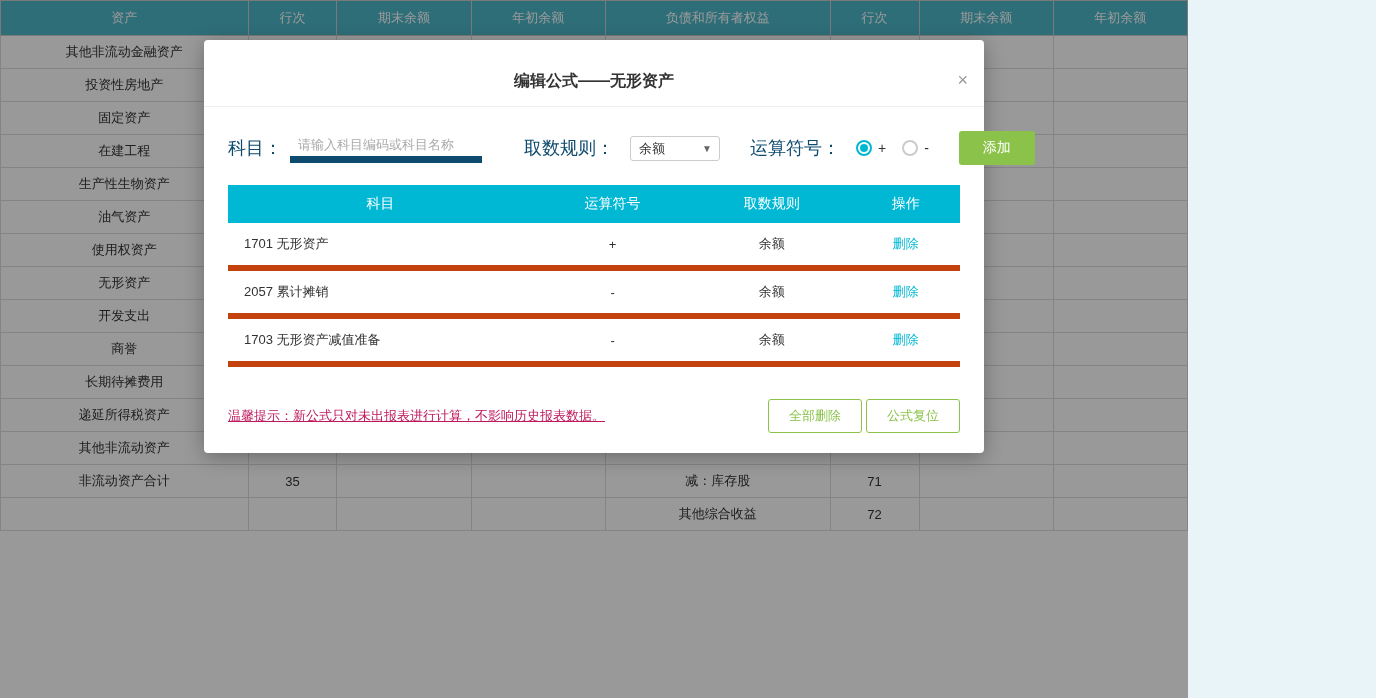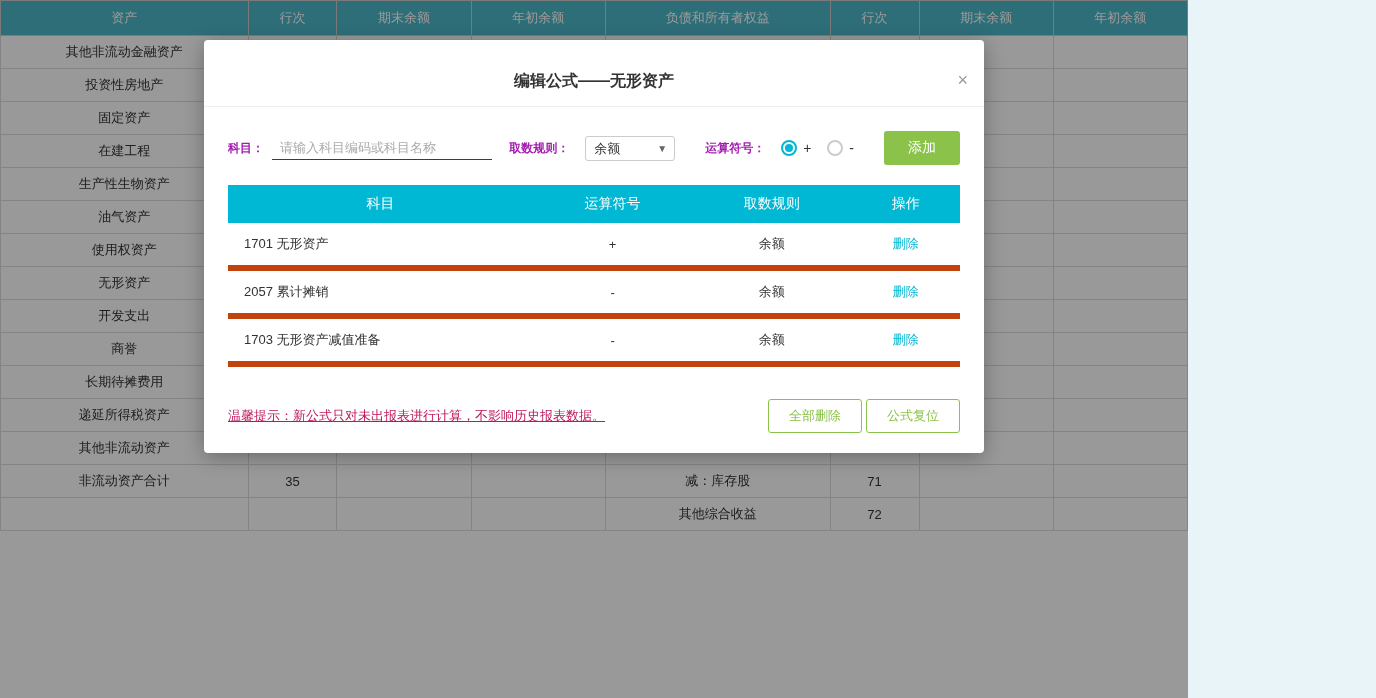--- a/index.html
+++ b/index.html
@@ -92,51 +92,50 @@
     
     .form-row {
       display: flex;
       align-items: center;
       gap: 0;
       margin-bottom: 20px;
       flex-wrap: nowrap;
     }
 
     .form-label {
-      color: #a21caf;
-      font-size: 12px;
+      color: #0c4a6e;
+      font-size: 18px;
       white-space: nowrap;
       margin-right: 8px;
-      font-weight: bold;
     }
 
     .form-input {
       border: none;
-      border-bottom: 1px solid #0c4a6e;
+      border-bottom: 7px solid #0c4a6e;
       outline: none;
       padding: 4px 8px;
       font-size: 13px;
       color: #999;
       width: 220px;
       background: transparent;
     }
 
     .form-input::placeholder {
       color: #aaa;
     }
 
     .form-separator {
       flex: 1;
     }
 
     .rule-section {
       display: flex;
       align-items: center;
       gap: 8px;
-      margin-left: 14px;
+      margin-left: 42px;
     }
 
     .rule-select {
       border: 1px solid #ccc;
       border-radius: 3px;
       padding: 4px 24px 4px 8px;
       font-size: 13px;
       color: #333;
       background: #fff;
       appearance: none;

